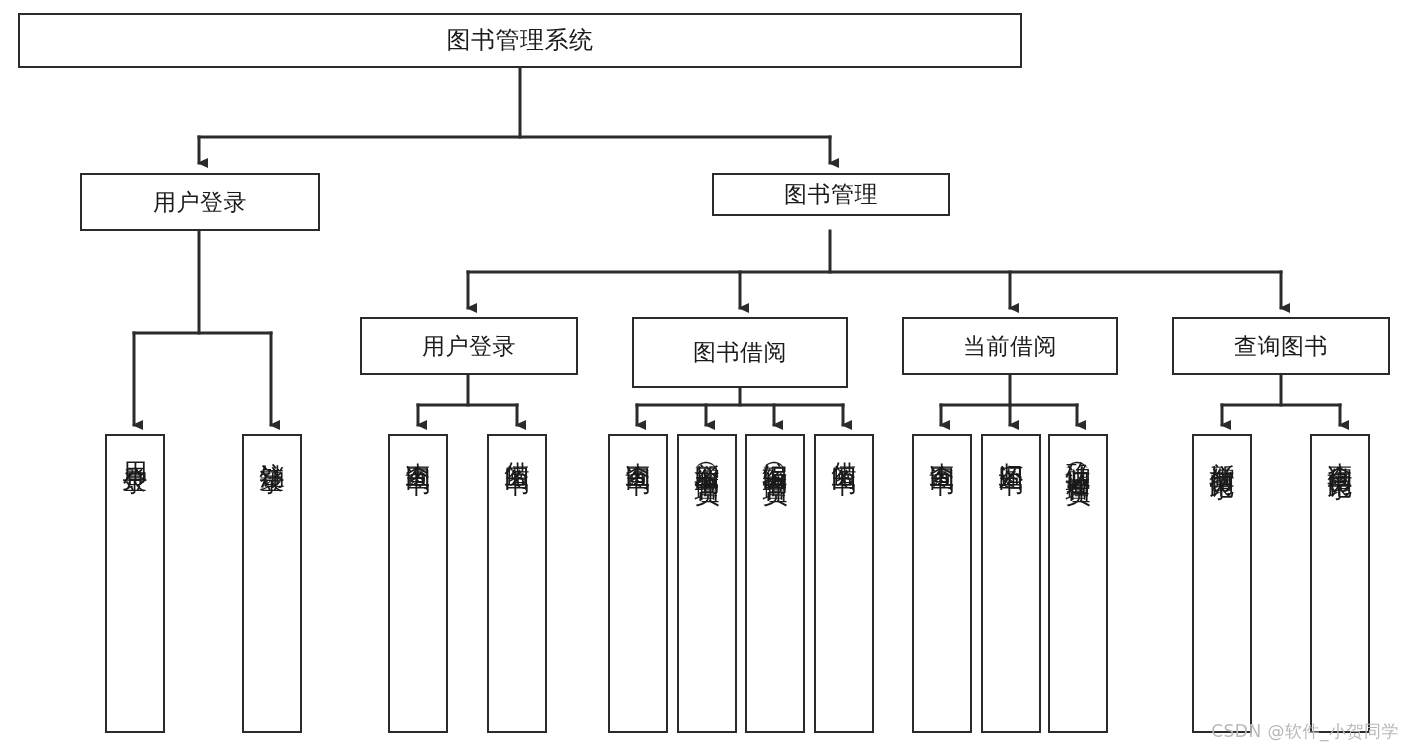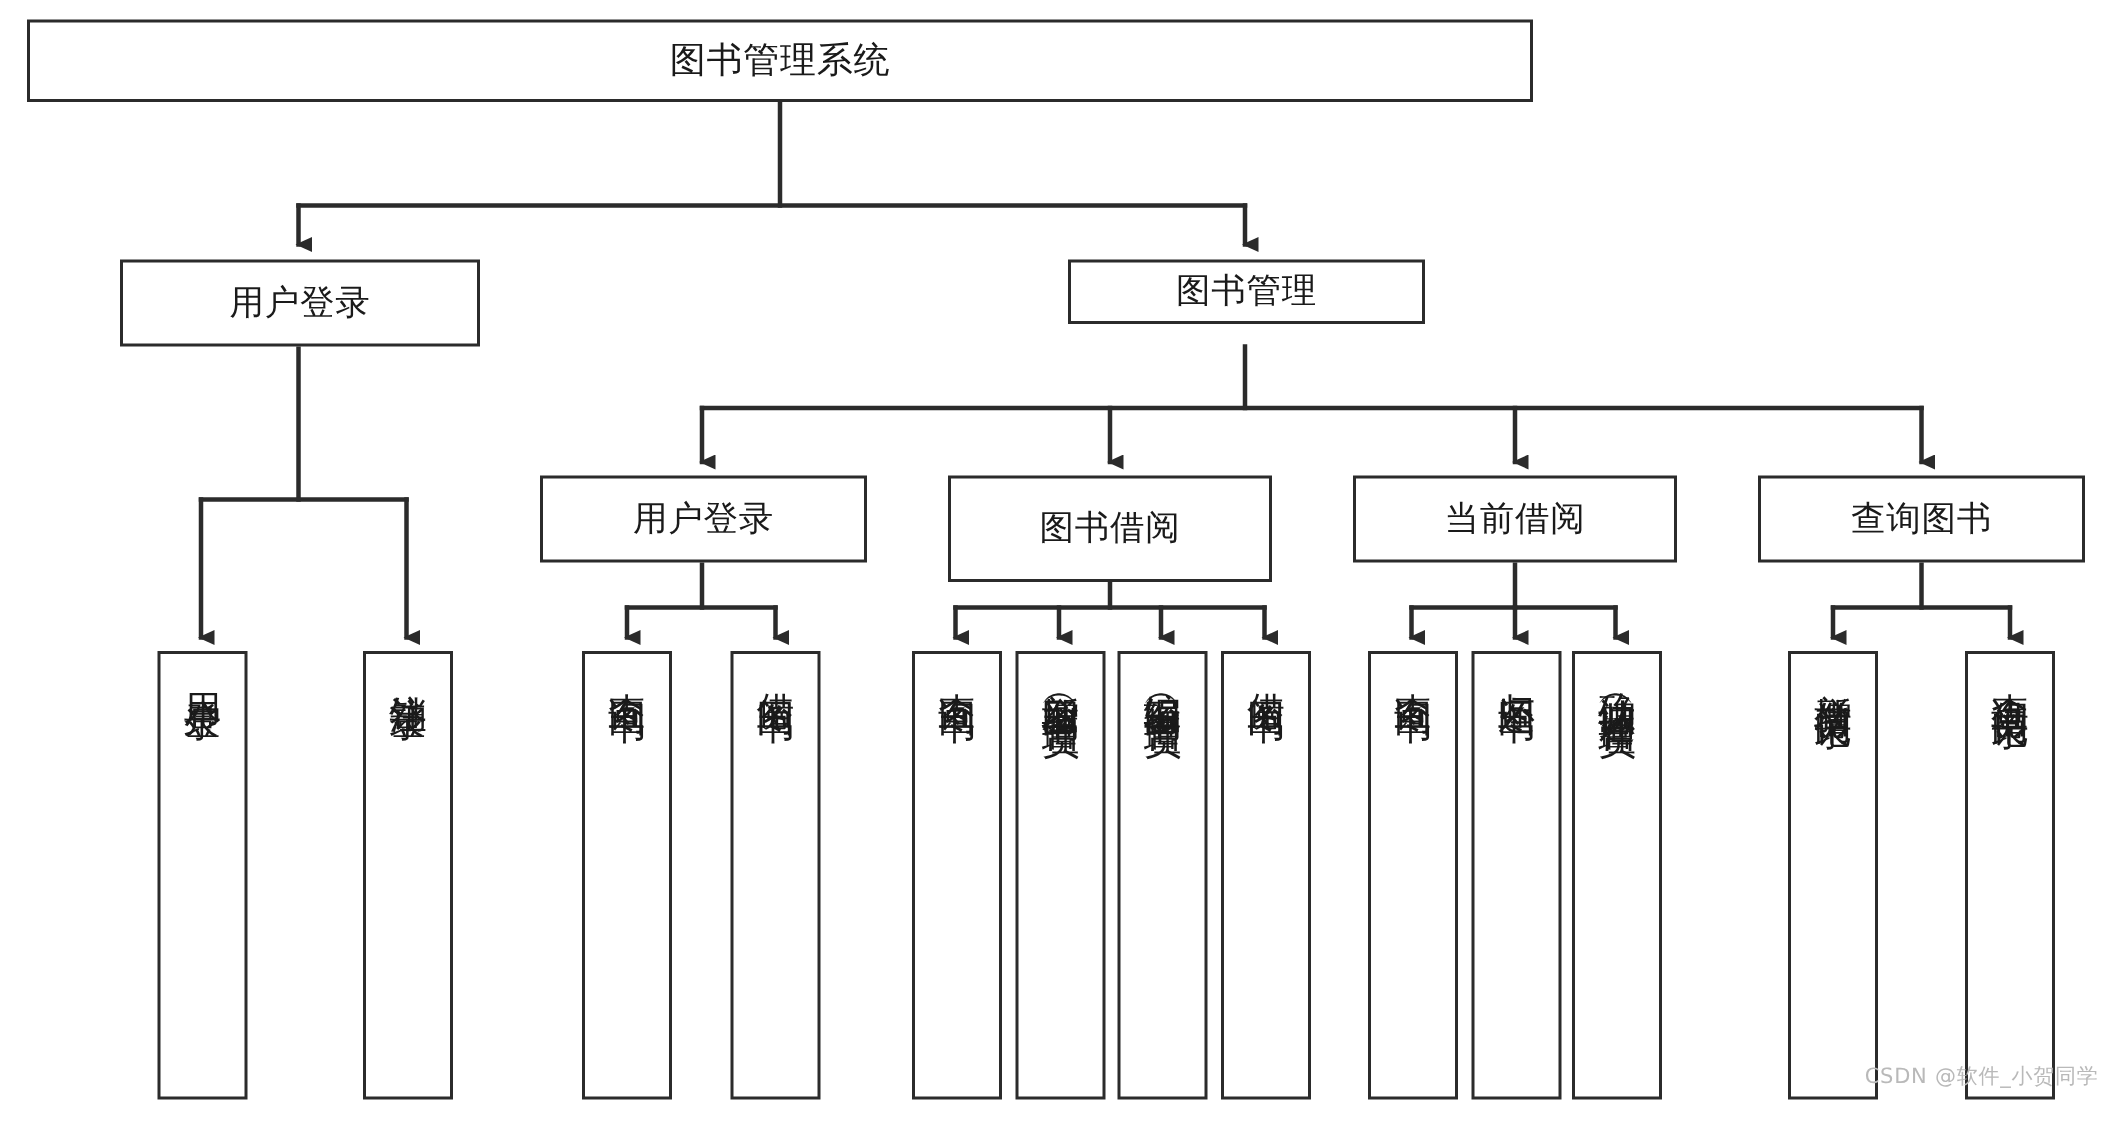--- a/index.html
+++ b/index.html
@@ -67,22 +67,22 @@
     letter-spacing: 3px;
     white-space: nowrap;
     max-height: 292px;
   }
   .node.vert.tall .node-label {
     max-height: 286px;
   }
   #watermark {
     position: absolute;
     right: 6px;
-    bottom: 20px;
-    font-size: 14px;
+    bottom: 4px;
+    font-size: 17px;
     color: #b9b9b9;
     white-space: nowrap;
     letter-spacing: 0.5px;
   }
 </style>
 </head>
 <body>
 
 <div id="diagram-root">
 

